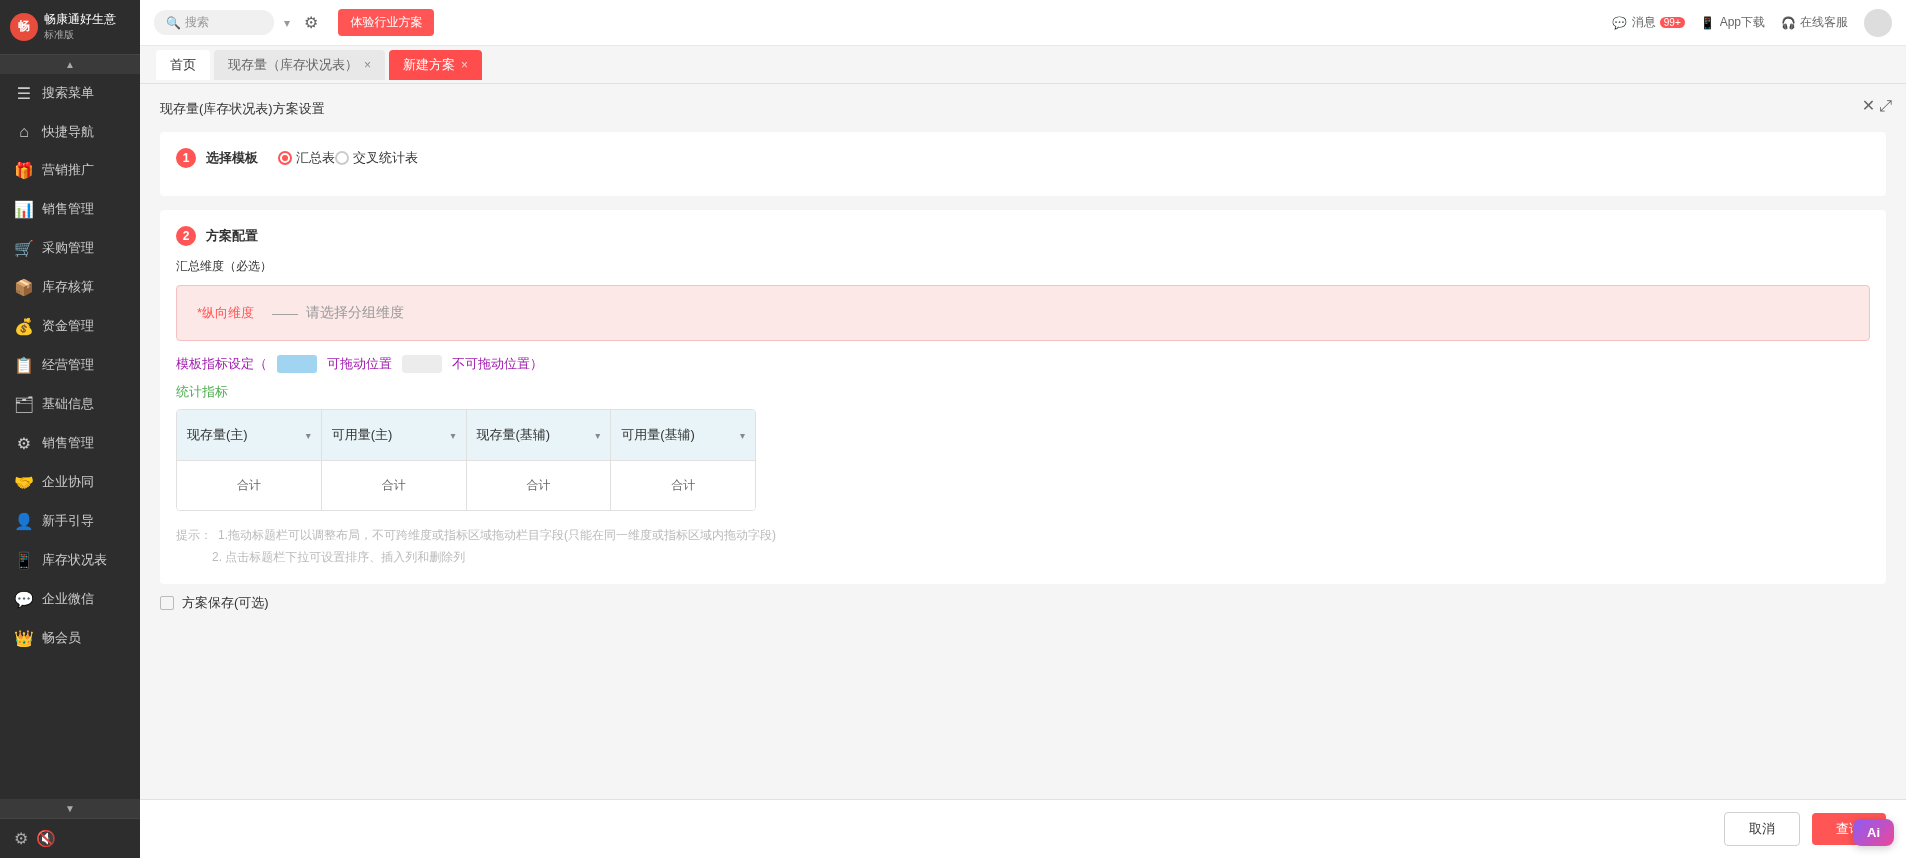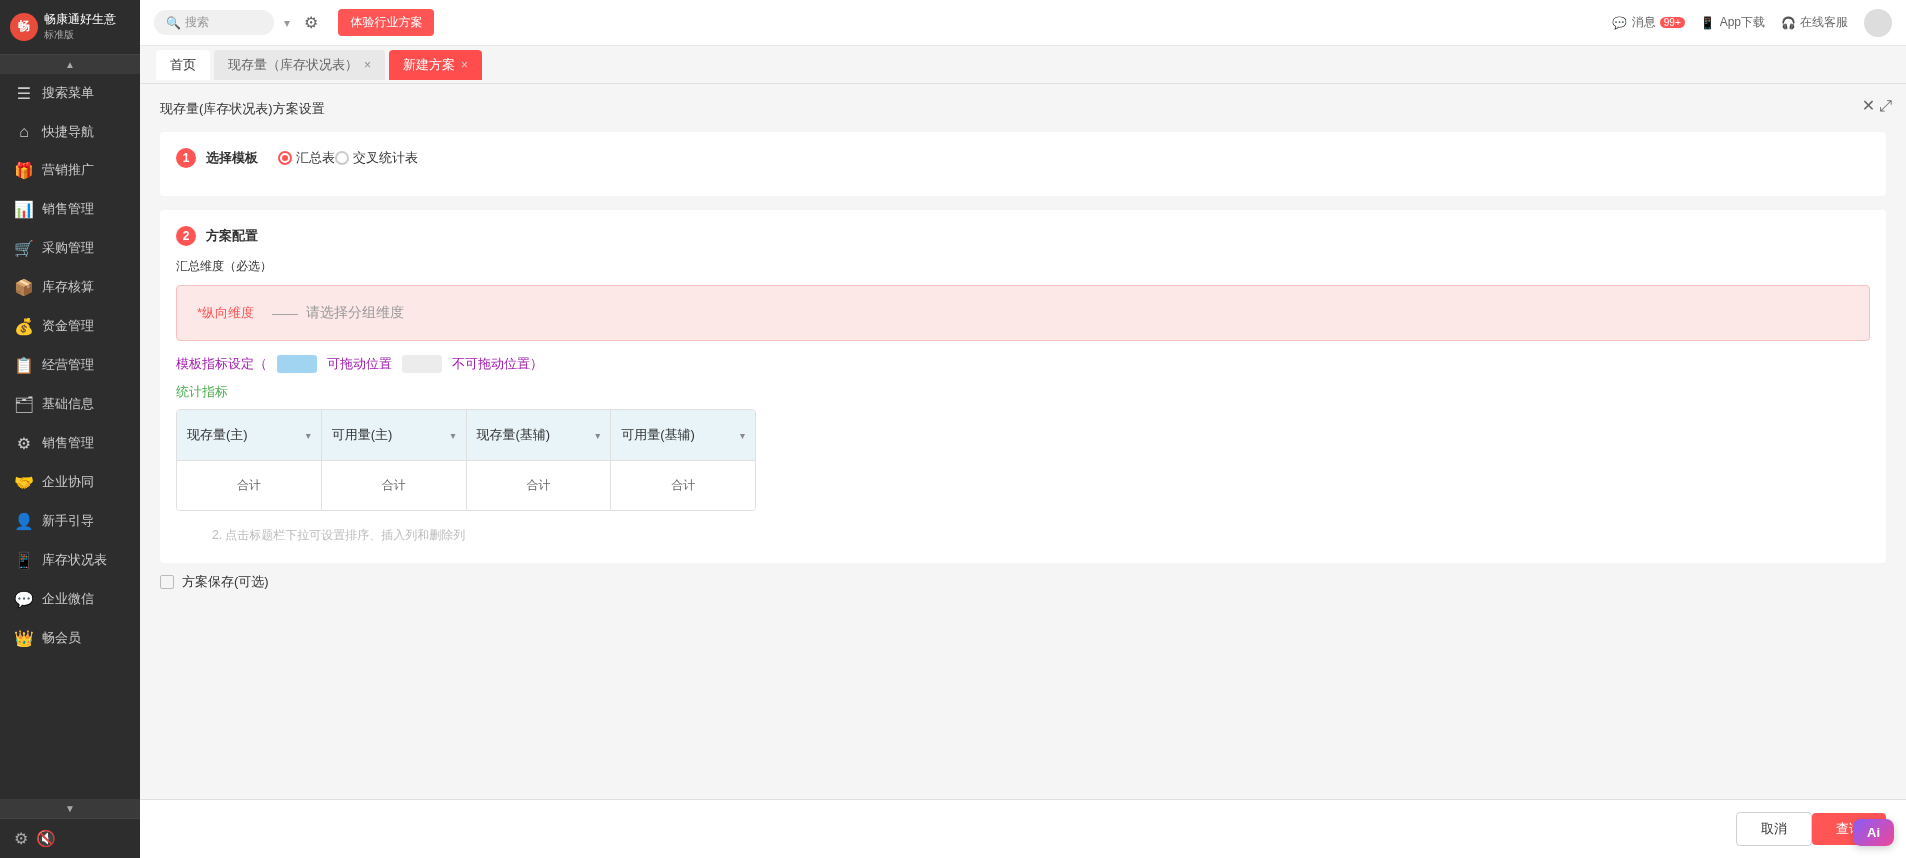--- a/index.html
+++ b/index.html
@@ -171,21 +171,21 @@
     .hints { margin-top: 14px; color: #bbb; font-size: 12px; line-height: 1.8; }
     .hints .hint-item { display: flex; gap: 6px; }
 
     
     .save-option { display: flex; align-items: center; gap: 8px; padding: 10px 0; font-size: 13px; color: #333; }
     .checkbox { width: 14px; height: 14px; border: 1px solid #bbb; border-radius: 2px; cursor: pointer; }
 
     
     .footer {
       background: #fff; border-top: 1px solid #e0e0e0;
-      padding: 12px 20px; display: flex; justify-content: flex-end; gap: 0; align-items: center;
+      padding: 12px 20px; display: flex; justify-content: flex-end; gap: 12px; align-items: center;
     }
     .btn-cancel {
       background: #fff; border: 1px solid #d0d0d0; color: #333;
       padding: 7px 24px; border-radius: 4px; cursor: pointer; font-size: 13px;
     }
     .btn-query {
       background: #f55; border: none; color: white;
       padding: 7px 24px; border-radius: 4px; cursor: pointer; font-size: 13px;
     }
 
@@ -404,20 +404,24 @@
             <div class="stats-table-row">
               <div class="stats-cell">合计</div>
               <div class="stats-cell">合计</div>
               <div class="stats-cell">合计</div>
               <div class="stats-cell">合计</div>
             </div>
           </div>
         </div>
 
         <div class="hints">
+          <div class="hint-item">
+            <span>提示：</span>
+            <span>1.拖动标题栏可以调整布局，不可跨维度或指标区域拖动栏目字段(只能在同一维度或指标区域内拖动字段)</span>
+          </div>
           <div class="hint-item" style="margin-left: 36px;">
             <span>2. 点击标题栏下拉可设置排序、插入列和删除列</span>
           </div>
         </div>
       </div>
 
       <div class="save-option">
         <div class="checkbox"></div>
         <span>方案保存(可选)</span>
       </div>

